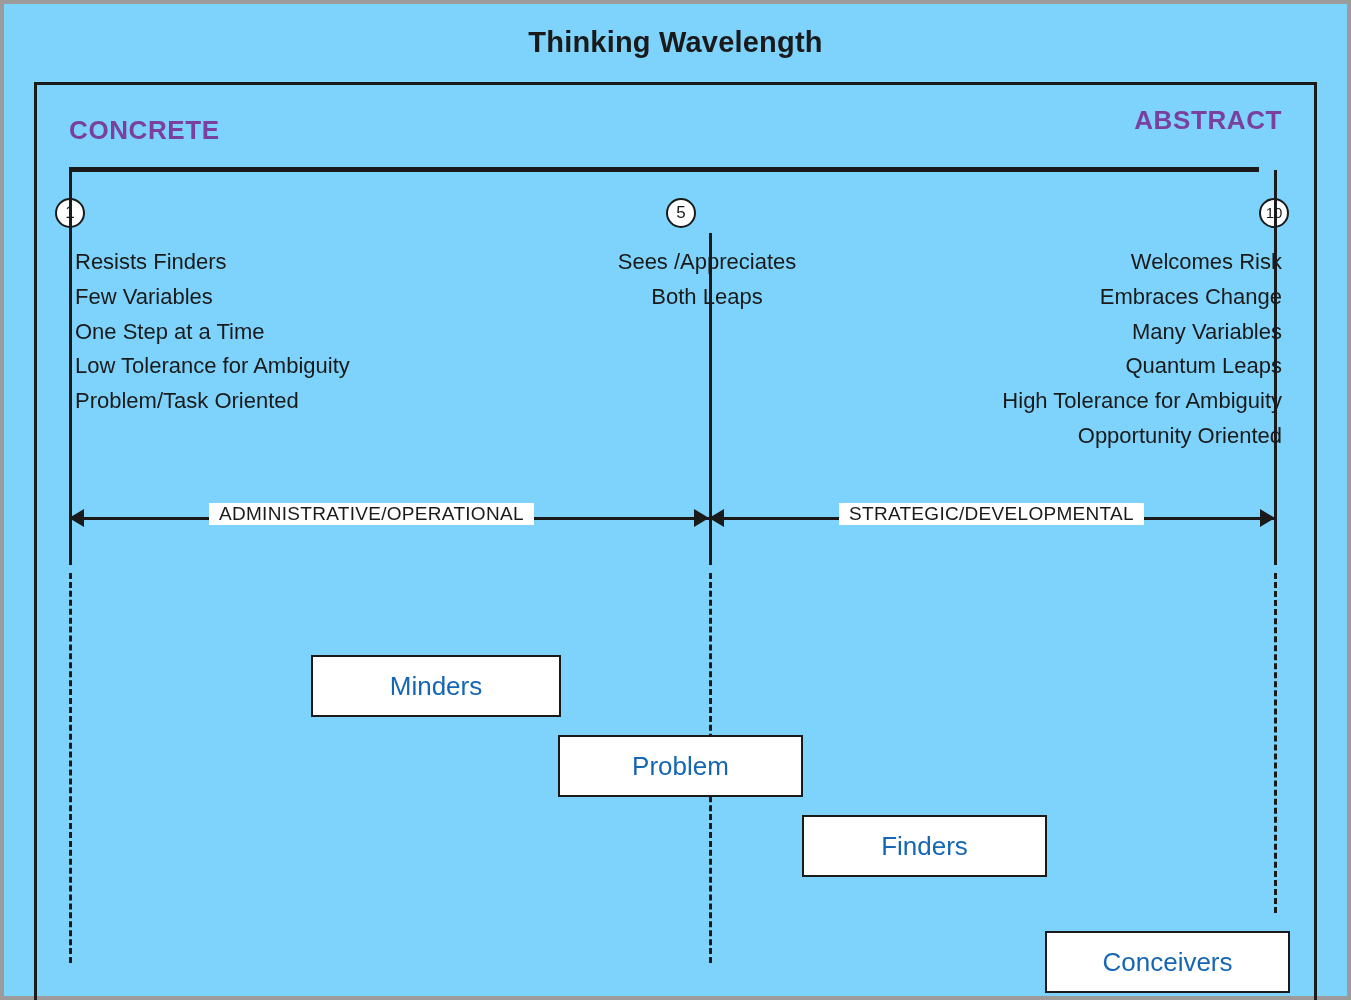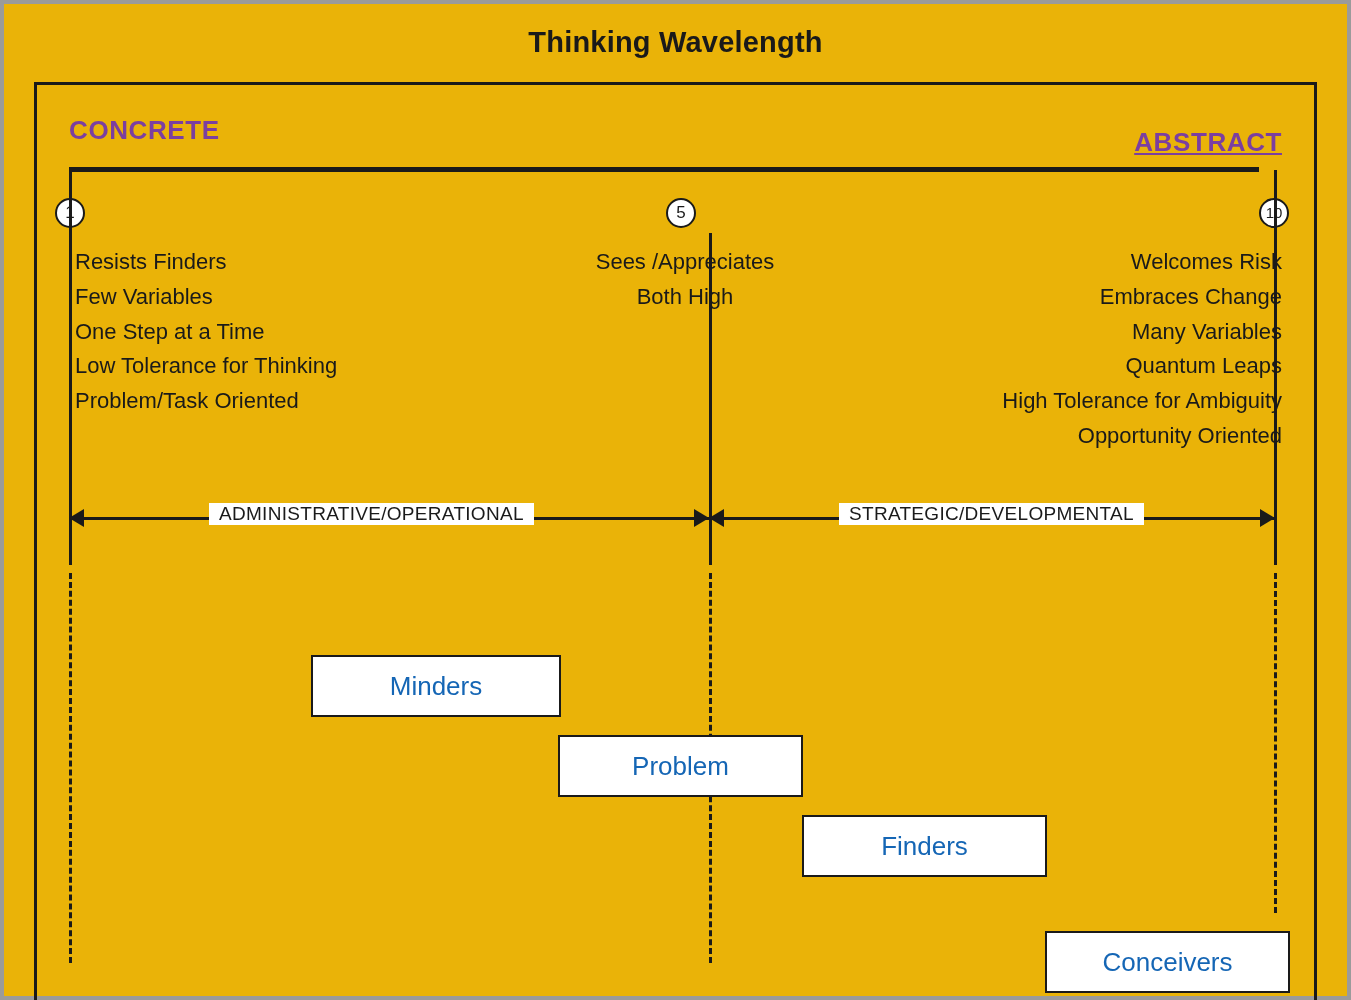--- a/index.html
+++ b/index.html
@@ -12,21 +12,21 @@
     height: 1000px;
     font-family: "Liberation Sans", sans-serif;
     overflow: hidden;
   }
   #figure {
     position: relative;
     width: 1351px;
     height: 1000px;
     box-sizing: border-box;
     border: 4px solid #9b9b9b;
-    background: #eab308;
+    background: #7dd3fc;
   }
   #title {
     position: absolute;
     top: 22px;
     left: 0;
     width: 100%;
     text-align: center;
     font-size: 29px;
     font-weight: bold;
     color: #1a1a1a;
@@ -43,21 +43,21 @@
   }
   
   .pole-label {
     position: absolute;
     font-size: 26px;
     font-weight: bold;
     color: #7b3fa0;
     letter-spacing: 0.6px;
   }
   #label-concrete { left: 32px; top: 30px; }
-  #label-abstract { right: 32px; top: 42px; text-decoration: underline; }
+  #label-abstract { right: 32px; top: 20px; }
 
   
   #scale-bar {
     position: absolute;
     left: 32px;
     top: 82px;
     width: 1190px;
     height: 5px;
     background: #1a1a1a;
   }
@@ -99,21 +99,21 @@
   #dash-right { left: 1237px; top: 488px; height: 340px; }
 
   
   .traits {
     position: absolute;
     font-size: 22px;
     color: #1a1a1a;
     line-height: 1.58;
   }
   #traits-left   { left: 38px;  top: 160px; text-align: left; }
-  #traits-mid    { left: 408px; top: 160px; width: 480px; text-align: center; }
+  #traits-mid    { left: 430px; top: 160px; width: 480px; text-align: center; }
   #traits-right  { right: 32px; top: 160px; text-align: right; }
 
   
   #arrow-row {
     position: absolute;
     left: 0;
     top: 418px;
     width: 100%;
     height: 40px;
   }
@@ -187,27 +187,27 @@
     <div class="stem" id="stem-right"></div>
 
     <div class="stem-dashed" id="dash-left"></div>
     <div class="stem-dashed" id="dash-mid"></div>
     <div class="stem-dashed" id="dash-right"></div>
 
     <div class="traits" id="traits-left">
       <div>Resists Finders</div>
       <div>Few Variables</div>
       <div>One Step at a Time</div>
-      <div>Low Tolerance for Thinking</div>
+      <div>Low Tolerance for Ambiguity</div>
       <div>Problem/Task Oriented</div>
     </div>
 
     <div class="traits" id="traits-mid">
       <div>Sees /Appreciates</div>
-      <div>Both High</div>
+      <div>Both Leaps</div>
     </div>
 
     <div class="traits" id="traits-right">
       <div>Welcomes Risk</div>
       <div>Embraces Change</div>
       <div>Many Variables</div>
       <div>Quantum Leaps</div>
       <div>High Tolerance for Ambiguity</div>
       <div>Opportunity Oriented</div>
     </div>

